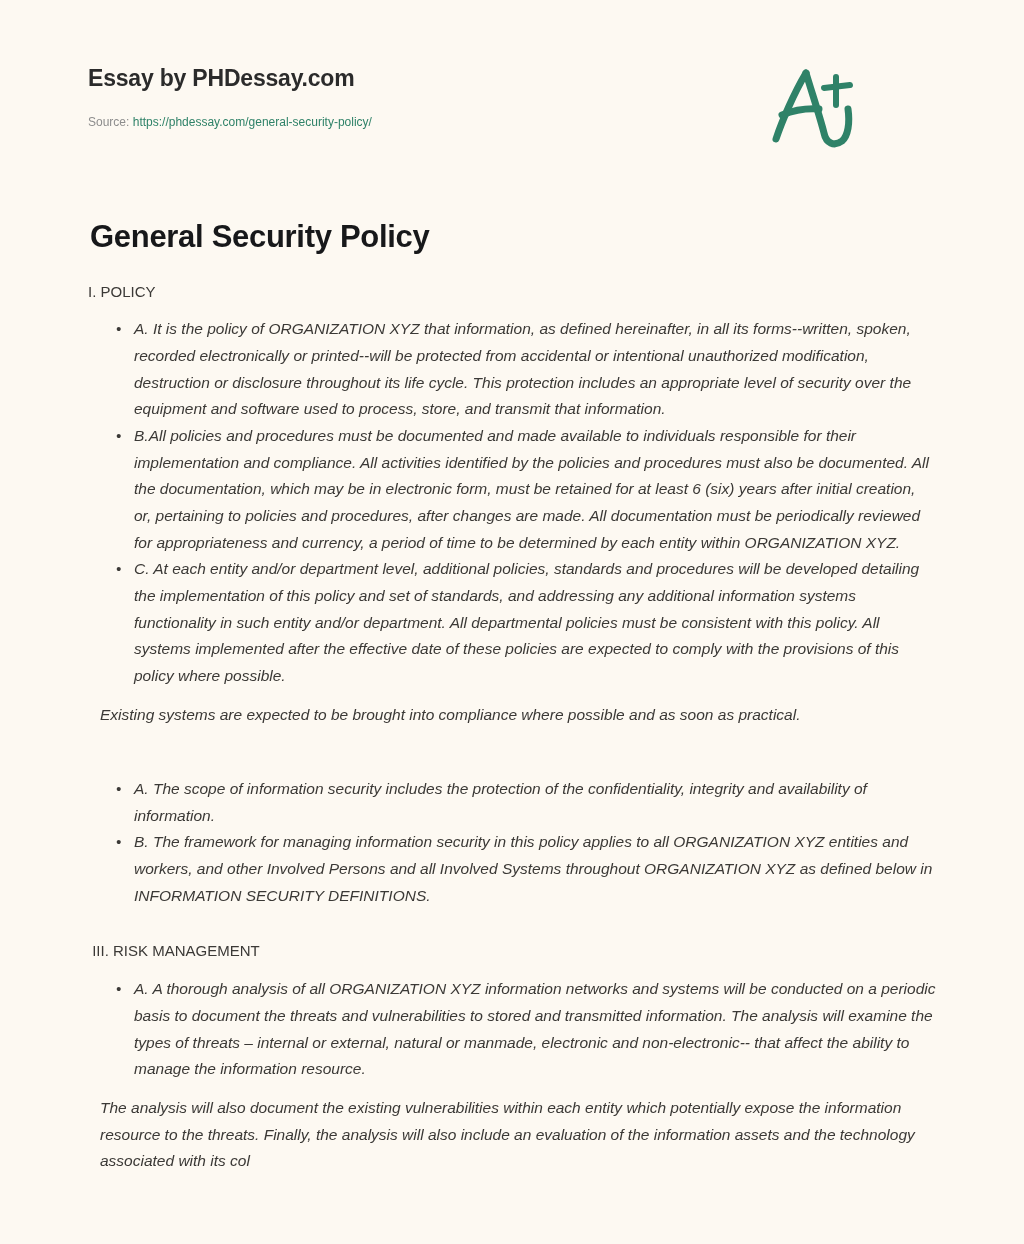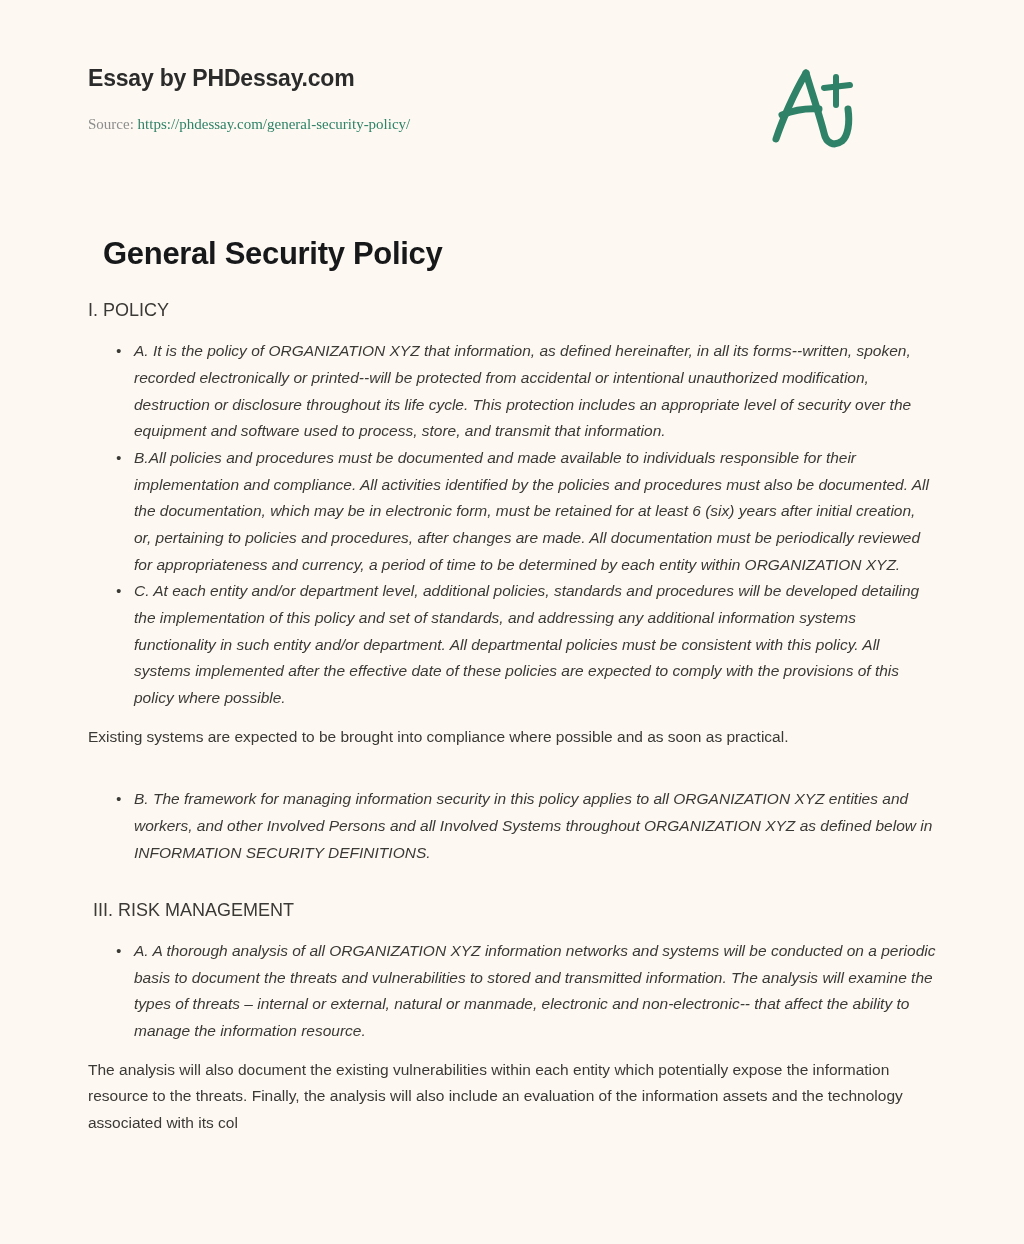--- a/index.html
+++ b/index.html
@@ -30,44 +30,43 @@
   }
   .brand {
     font-size: 23px;
     font-weight: bold;
     color: #2b2b2b;
     letter-spacing: -0.2px;
     line-height: 1.25;
   }
   .source-line {
     margin-top: 22px;
-    font-size: 15px;
+    font-size: 12px;
     color: #8d8d8d;
     line-height: 1.3;
-    font-family: Liberation Serif, serif;
   }
   .source-label {
     color: #8d8d8d;
   }
   .source-link {
     color: #2f8268;
     text-decoration: none;
     cursor: pointer;
   }
   .logo {
     position: absolute;
     top: 57px;
     right: 78px;
     width: 96px;
     height: 96px;
   }
 
   
   .doc-title {
-    margin: 15px;
+    margin: 2px;
     padding-top: 86px;
     font-size: 31px;
     font-weight: bold;
     color: #17181a;
     letter-spacing: -0.3px;
     line-height: 1.2;
   }
   .subtitle {
     margin-top: 31px;
     font-size: 15.5px;
@@ -78,29 +77,30 @@
   
   .body-content {
     margin-top: 23px;
     font-size: 15.5px;
     line-height: 1.72;
     color: #3b3936;
   }
   .section-heading {
     margin: 0;
     padding: 0;
-    font-size: 18px;
+    font-size: 15px;
     font-weight: normal;
     color: #3b3936;
     line-height: 1.72;
     white-space: pre-wrap;
   }
   .para {
-    margin: 0;
+    margin: 12px;
     line-height: 1.72;
+    font-style: italic;
   }
   ul.bullets {
     margin: 12px 0 12px 0;
     padding-left: 46px;
     list-style: none;
   }
   ul.bullets > li {
     position: relative;
     margin-bottom: 0;
     line-height: 1.72;
@@ -159,20 +159,21 @@
       <li>B.All policies and procedures must be documented and made available to individuals responsible for their implementation and compliance. All activities identified by the policies and procedures must also be documented. All the documentation, which may be in electronic form, must be retained for at least 6 (six) years after initial creation, or, pertaining to policies and procedures, after changes are made. All documentation must be periodically reviewed for appropriateness and currency, a period of time to be determined by each entity within ORGANIZATION XYZ.</li>
       <li>C. At each entity and/or department level, additional policies, standards and procedures will be developed detailing the implementation of this policy and set of standards, and addressing any additional information systems functionality in such entity and/or department. All departmental policies must be consistent with this policy. All systems implemented after the effective date of these policies are expected to comply with the provisions of this policy where possible.</li>
     </ul>
 
     <p class="para">Existing systems are expected to be brought into compliance where possible and as soon as practical.</p>
 
     <div class="gap-md"></div>
 
 
     <ul class="bullets">
+      <li>A. The scope of information security includes the protection of the confidentiality, integrity and availability of information.</li>
       <li>B. The framework for managing information security in this policy applies to all ORGANIZATION XYZ entities and workers, and other Involved Persons and all Involved Systems throughout ORGANIZATION XYZ as defined below in INFORMATION SECURITY DEFINITIONS.</li>
     </ul>
 
     <div class="gap-sm"></div>
 
     <div class="section-heading"> III. RISK MANAGEMENT</div>
 
     <ul class="bullets">
       <li>A. A thorough analysis of all ORGANIZATION XYZ information networks and systems will be conducted on a periodic basis to document the threats and vulnerabilities to stored and transmitted information. The analysis will examine the types of threats – internal or external, natural or manmade, electronic and non-electronic-- that affect the ability to manage the information resource.</li>
     </ul>

